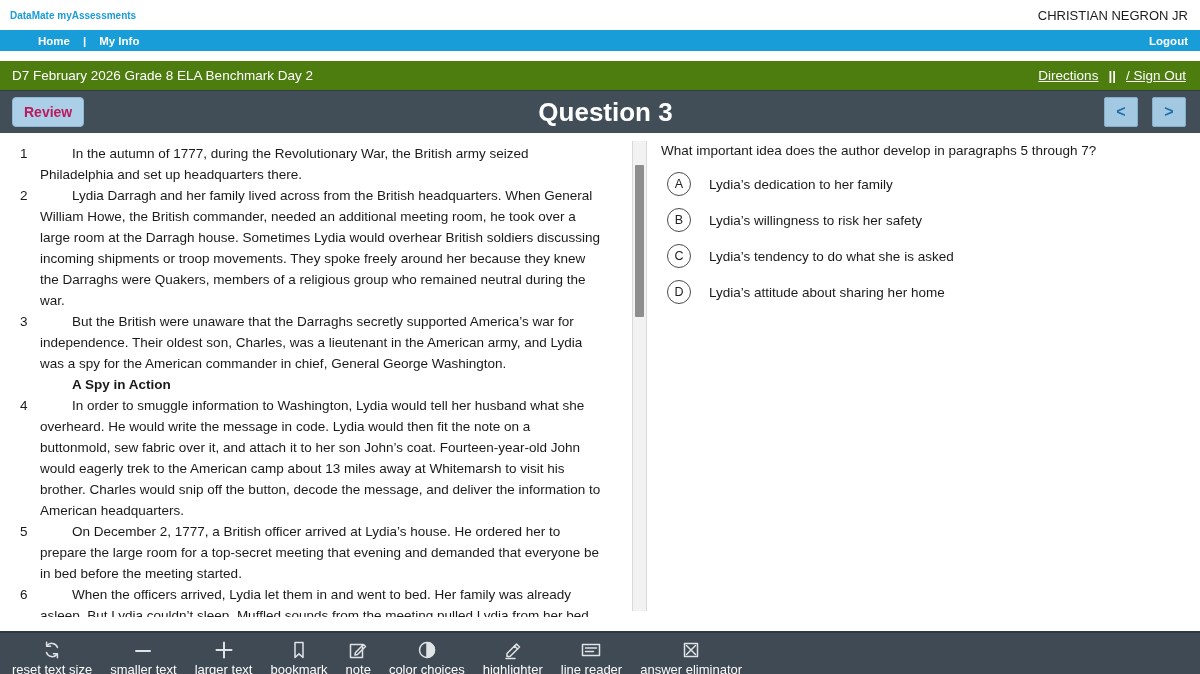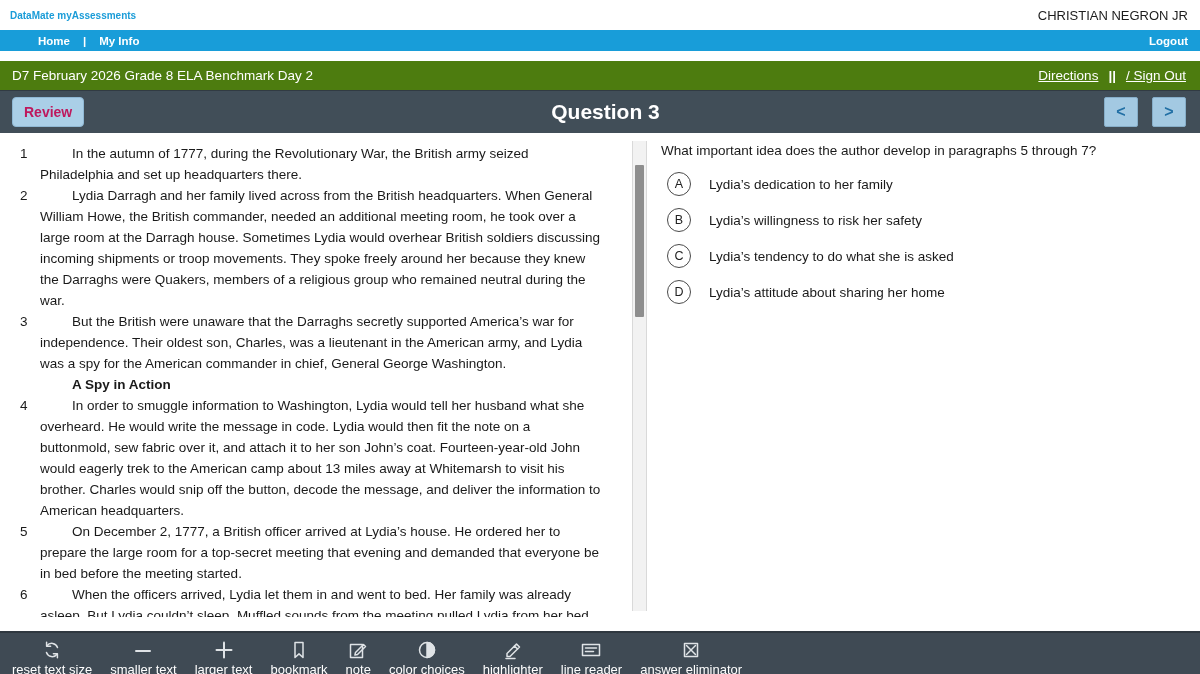--- a/index.html
+++ b/index.html
@@ -22,21 +22,21 @@
   
   .test-bar { height:30px; background:#4d7c0f; display:flex; justify-content:space-between; align-items:center; padding:0 14px 0 12px; border-bottom:1px solid #313b43; }
   .test-title { color:#fff; font-size:13.5px; }
   .test-links { display:flex; align-items:center; gap:10px; }
   .test-link { color:#fff; font-size:13.5px; text-decoration:underline; cursor:pointer; }
   .test-pause { color:#fff; font-size:13.5px; font-weight:bold; }
 
   
   .question-bar { height:42px; background:#414e58; position:relative; display:flex; align-items:center; }
   .review-btn { margin-left:12px; background:#aacfe7; color:#be185d; font-weight:bold; font-size:14px; padding:6px 11px; border:1px solid #8fb8d4; border-radius:4px; cursor:pointer; z-index:2; }
-  .qtitle { position:absolute; left:11px; right:0; text-align:center; color:#fff; font-weight:bold; font-size:21px; }
+  .qtitle { position:absolute; left:11px; right:0; text-align:center; color:#fff; font-weight:bold; font-size:26px; }
   .nav-btns { margin-left:auto; margin-right:14px; display:flex; gap:14px; z-index:2; }
   .nav-btn { width:34px; height:30px; background:#a3c9e2; color:#2270a5; font-weight:bold; font-size:16px; border:1px solid #86aec9; border-radius:2px; cursor:pointer; line-height:1; }
 
   
   .content { display:flex; height:484px; background:#fff; }
   .passage-pane { width:632px; padding:10px 30px 0 12px; overflow:hidden; font-size:13.5px; line-height:21px; }
   .para { position:relative; padding-left:28px; }
   .pnum { position:absolute; left:8px; top:0; }
   .ptext { display:block; text-indent:32px; }
   .pheading { margin-left:60px; font-weight:bold; }

